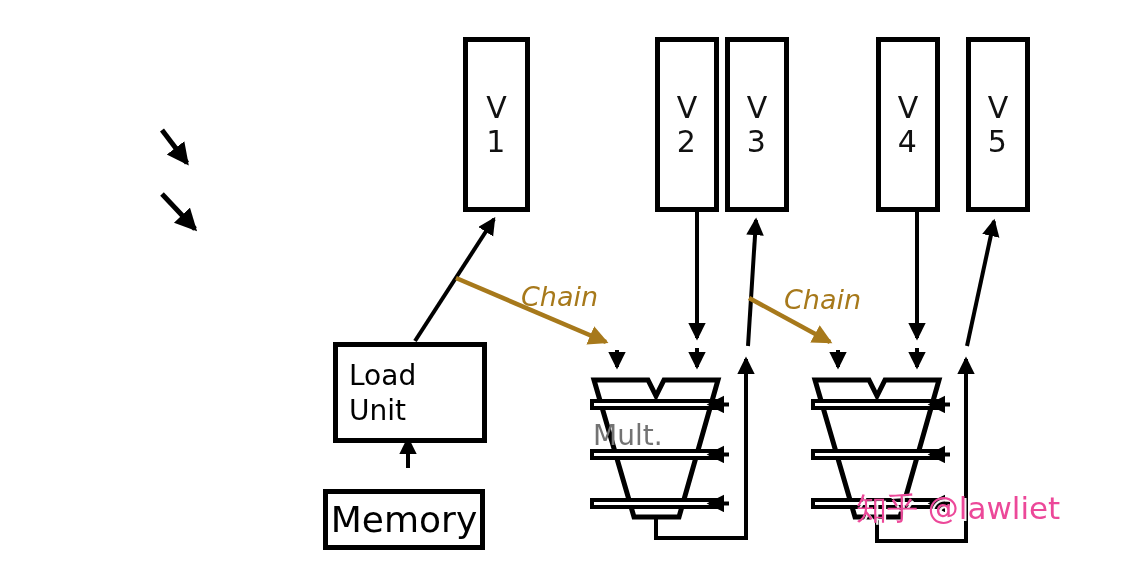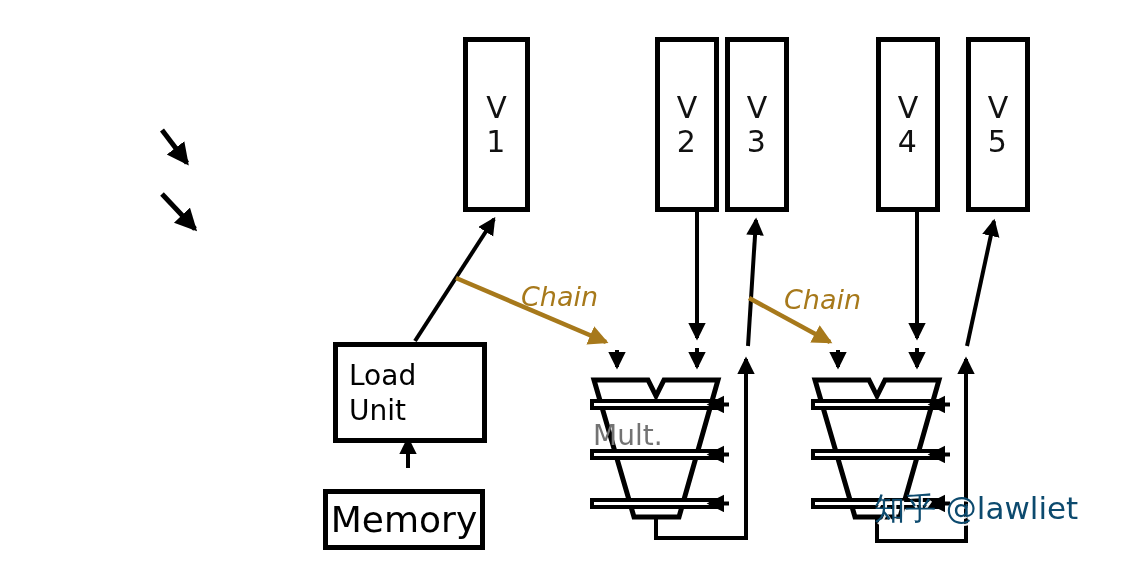--- a/index.html
+++ b/index.html
@@ -8,21 +8,21 @@
   svg{position:absolute;left:0;top:0;}
   .code{position:absolute;left:27px;top:118px;font-family:"DejaVu Sans Mono","Liberation Mono",monospace;
         font-weight:bold;font-size:31px;line-height:41px;color:#000;white-space:pre;}
   .vreg{position:absolute;top:37px;height:175px;box-sizing:border-box;border:5px solid #000;
         background:#fff;display:flex;align-items:center;justify-content:center;
         font-size:30px;line-height:34px;color:#111;white-space:pre;text-align:left;}
   .unitbox{position:absolute;box-sizing:border-box;border:5px solid #000;background:#fff;
         display:flex;align-items:center;font-size:28px;line-height:35px;color:#000;white-space:pre;}
   .fulabel{position:absolute;width:126px;text-align:left;font-size:28px;color:#737373;}
   .chain{position:absolute;font-style:italic;font-size:27px;color:#a7791b;text-align:center;}
-  .watermark{position:absolute;left:874px;top:488px;font-size:31px;color:#0c4a6e;
+  .watermark{position:absolute;left:856px;top:488px;font-size:31px;color:#ec4899;
         text-shadow:2px 2px 0 rgba(255,255,255,0.95);font-family:"DejaVu Sans",sans-serif;}
 </style>
 </head>
 <body>
 
 <div id="stage">
 
   <svg width="1125" height="563" viewBox="0 0 1125 563">
     <defs>
       <marker id="ah" markerWidth="5" markerHeight="4.6" refX="3.8" refY="2.2" orient="auto" markerUnits="strokeWidth">

